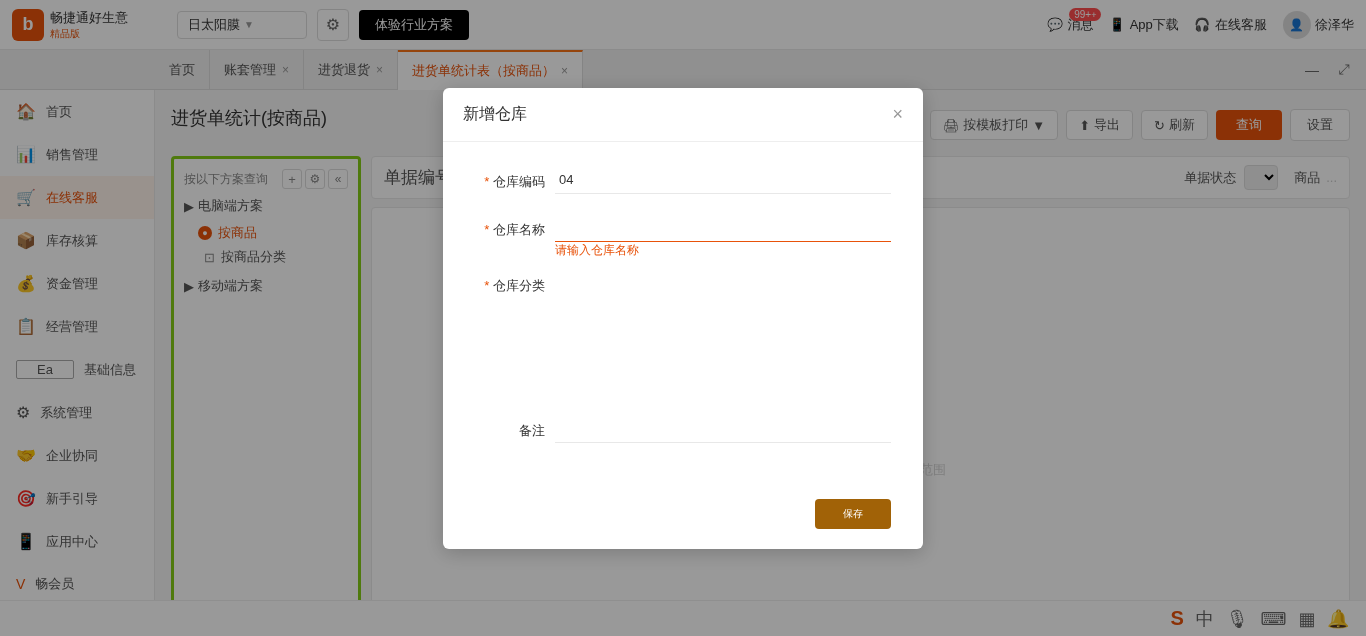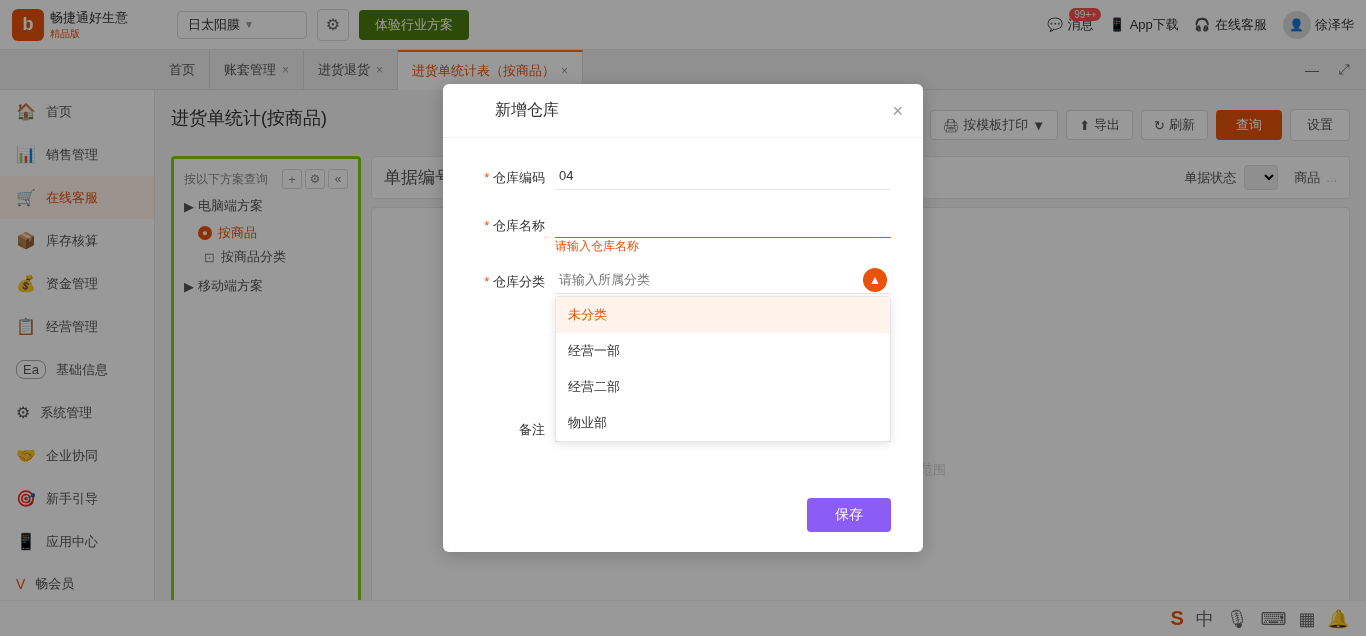--- a/index.html
+++ b/index.html
@@ -25,21 +25,21 @@
       border: 1px solid #ddd; border-radius: 4px; padding: 4px 10px;
       font-size: 13px; color: #333; cursor: pointer; min-width: 130px;
     }
     .store-selector .arrow { color: #999; font-size: 10px; }
     .gear-btn {
       width: 32px; height: 32px; border: 1px solid #ddd; border-radius: 4px;
       display: flex; align-items: center; justify-content: center;
       cursor: pointer; color: #666; font-size: 16px;
     }
     .trial-btn {
-      background: #4d7c0f; color: white; border: none;
+      background: #000000; color: white; border: none;
       border-radius: 4px; padding: 6px 16px; font-size: 13px; cursor: pointer;
     }
     .header-right {
       margin-left: auto; display: flex; align-items: center; gap: 16px;
     }
     .header-icon-item {
       display: flex; align-items: center; gap: 4px;
       font-size: 13px; color: #333; cursor: pointer; position: relative;
     }
     .badge {
@@ -127,21 +127,21 @@
 
     
     .dialog {
       background: #fff; border-radius: 6px; width: 480px;
       box-shadow: 0 4px 20px rgba(0,0,0,0.2); position: relative; z-index: 200;
     }
     .dialog-header {
       padding: 16px 20px; border-bottom: 1px solid #eee;
       display: flex; align-items: center; justify-content: space-between;
     }
-    .dialog-title { font-size: 16px; color: #333; font-weight: 500; margin-left: 32px; }
+    .dialog-title { font-size: 16px; color: #333; font-weight: 500; }
     .dialog-close {
       font-size: 18px; color: #999; cursor: pointer; line-height: 1;
     }
     .dialog-body { padding: 24px 32px; }
     .form-row {
       display: flex; align-items: flex-start;
       margin-bottom: 20px; position: relative;
     }
     .form-label {
       font-size: 13px; color: #333; min-width: 80px;
@@ -181,22 +181,22 @@
     .dropdown-item {
       padding: 9px 12px; font-size: 13px; color: #333; cursor: pointer;
     }
     .dropdown-item.selected { background: #fff3ec; color: #e8520a; }
 
     
     .dialog-footer {
       padding: 12px 32px 20px; display: flex; justify-content: flex-end; gap: 10px;
     }
     .btn-save {
-      background: #8b5cf6; color: white; border: none;
-      border-radius: 4px; padding: 8px 28px; font-size: 14px; cursor: pointer;
+      background: #a16207; color: white; border: none;
+      border-radius: 4px; padding: 8px 28px; font-size: 10px; cursor: pointer;
     }
 
     
     .bottom-bar {
       position: fixed; bottom: 0; left: 0; right: 0; height: 36px;
       background: #fff; border-top: 1px solid #eee;
       display: flex; align-items: center; justify-content: flex-end;
       padding: 0 16px; gap: 12px;
     }
     .bottom-icon { font-size: 18px; cursor: pointer; color: #666; }
@@ -289,21 +289,21 @@
     </div>
     <div class="sidebar-item">
       <span class="s-icon">💰</span>
       <span>资金管理</span>
     </div>
     <div class="sidebar-item">
       <span class="s-icon">📋</span>
       <span>经营管理</span>
     </div>
     <div class="sidebar-item">
-      <span class="s-icon" style="font-size:13px;border:1px solid #aaa;padding:1px 6px;border-radius:8px;">Ea</span>
+      <span class="s-icon" style="font-size:13px;border:1px solid #aaa;padding:1px 20px;border-radius:2px;">Ea</span>
       <span>基础信息</span>
     </div>
     <div class="sidebar-item">
       <span class="s-icon">⚙</span>
       <span>系统管理</span>
     </div>
     <div class="sidebar-item">
       <span class="s-icon">🤝</span>
       <span>企业协同</span>
     </div>
@@ -431,31 +431,20 @@
       <div class="form-row" style="margin-bottom:28px;">
         <label class="form-label required">仓库名称</label>
         <div style="flex:1;position:relative;">
           <input class="form-input error" style="width: 100%;">
           <div class="error-msg" style="top:28px;left:0;">请输入仓库名称</div>
         </div>
       </div>
 
       <div class="form-row select-field-row">
         <label class="form-label required">仓库分类</label>
-        <div class="form-select-wrapper">
-          <input class="form-select-input" placeholder="请输入所属分类" style="">
-          <div class="select-toggle">▲</div>
-          
-          <div class="dropdown-list" style="left:0;">
-            <div class="dropdown-item selected">未分类</div>
-            <div class="dropdown-item">经营一部</div>
-            <div class="dropdown-item">经营二部</div>
-            <div class="dropdown-item">物业部</div>
-          </div>
-        </div>
       </div>
 
       <div class="form-row" style="margin-top:120px;">
         <label class="form-label">备注</label>
         <input class="form-input" style="width: 100%;">
       </div>
     </div>
     <div class="dialog-footer">
       <button class="btn-save">保存</button>
     </div>

